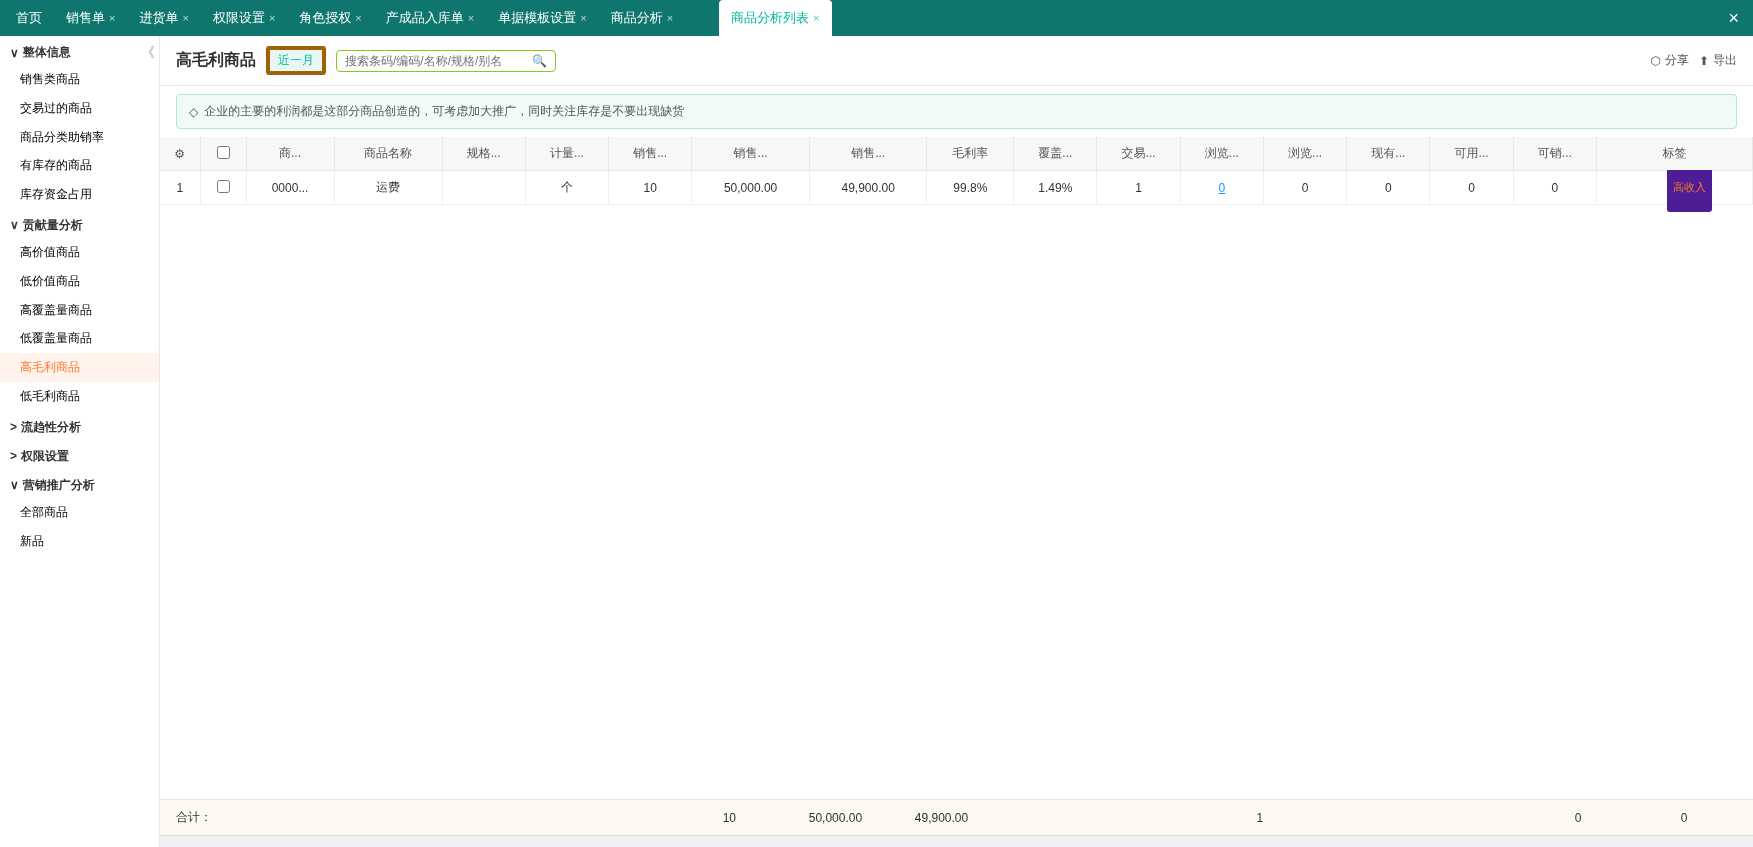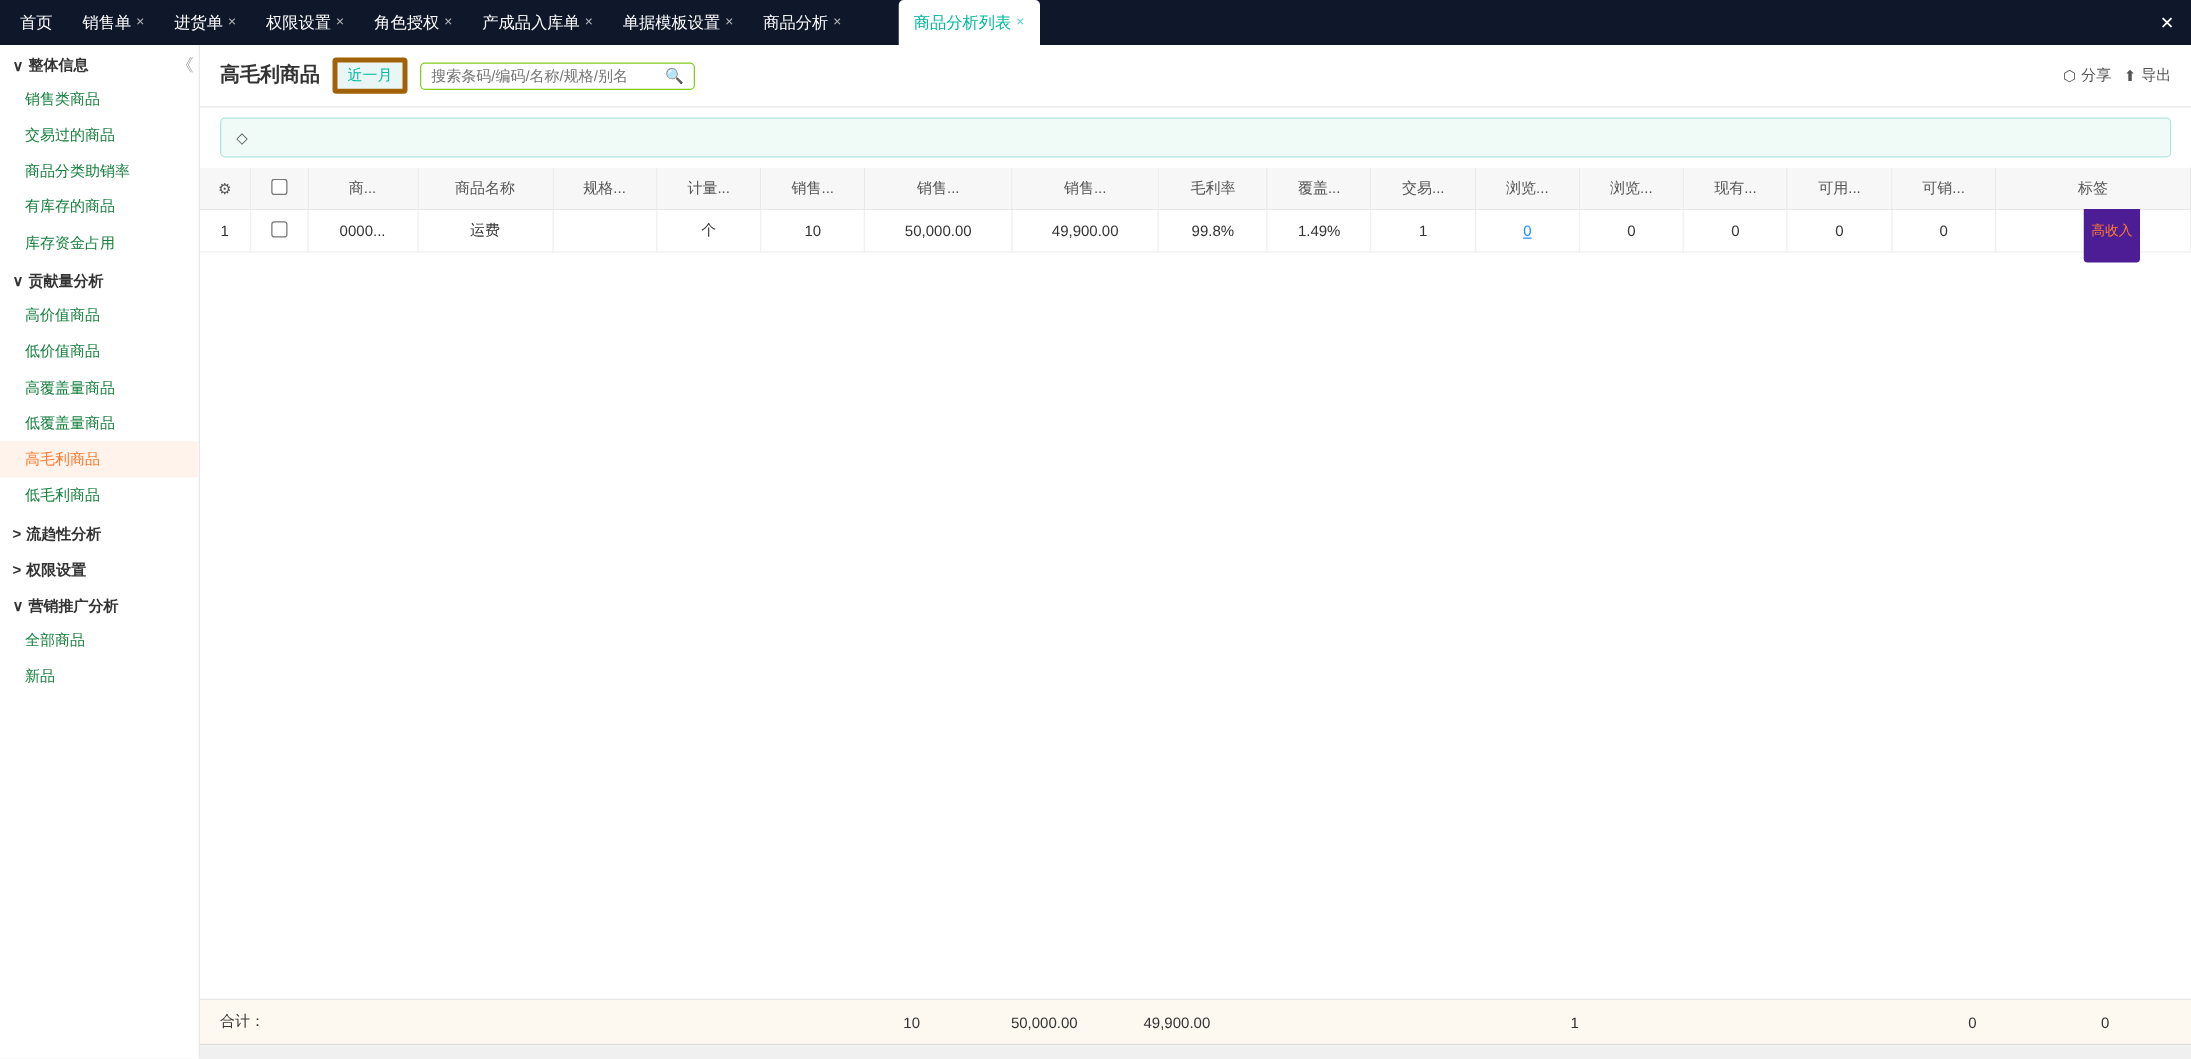--- a/index.html
+++ b/index.html
@@ -1,20 +1,20 @@
 <!DOCTYPE html>
 <html><head>
   <meta charset="utf-8">
   <style>
     * { box-sizing: border-box; margin: 0; padding: 0; }
     body { font-family: 'Microsoft YaHei', Arial, sans-serif; font-size: 12px; background: #f5f5f5; color: #333; overflow: hidden; }
 
     
     .top-nav {
-      background: #0f172a;
+      background: #0f766e;
       display: flex;
       align-items: center;
       height: 36px;
       padding: 0 4px;
       position: relative;
       justify-content: flex-end;
     }
     .top-nav .nav-item {
       color: #fff;
       padding: 0 12px;
@@ -74,21 +74,21 @@
       align-items: center;
       padding: 8px 10px 4px 10px;
       color: #333;
       font-weight: bold;
       font-size: 12px;
       cursor: pointer;
       gap: 4px;
     }
     .sidebar-item {
       padding: 6px 10px 6px 20px;
-      color: #15803d;
+      color: #000000;
       cursor: pointer;
       font-size: 12px;
       line-height: 1.4;
     }
     .sidebar-item.active {
       background: #fff3ec;
       color: #ff7a30;
     }
 
     
@@ -383,20 +383,21 @@
         </div>
         <div class="action-btn">
           <span>⬆</span>
           <span>导出</span>
         </div>
       </div>
     </div>
 
     <div class="info-banner">
       <span>◇</span>
+      <span>企业的主要的利润都是这部分商品创造的，可考虑加大推广，同时关注库存是不要出现缺货</span>
     </div>
 
     <div class="table-wrapper">
       <table>
         <thead>
           <tr>
             <th><span>⚙</span></th>
             <th><input type="checkbox" style=""></th>
             <th>商...</th>
             <th>商品名称</th>

